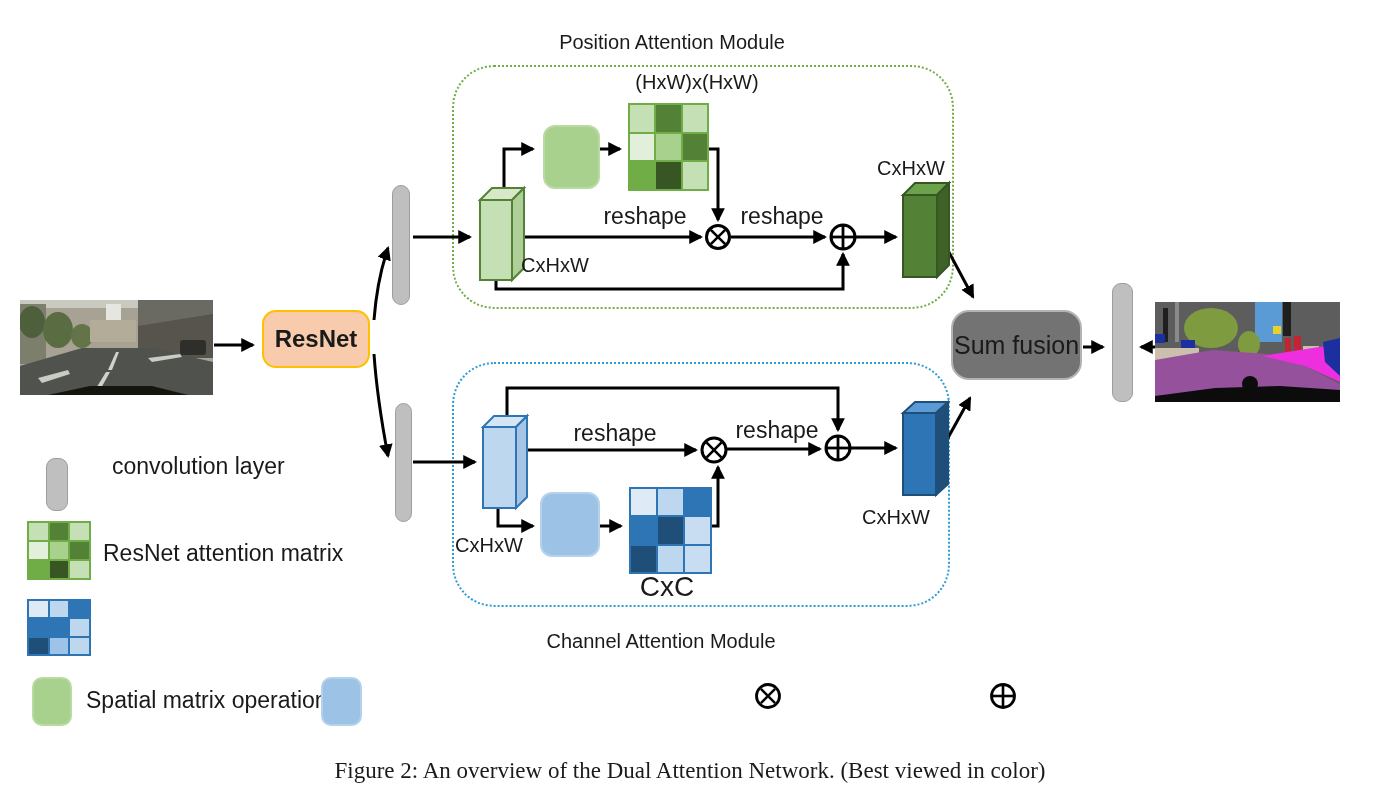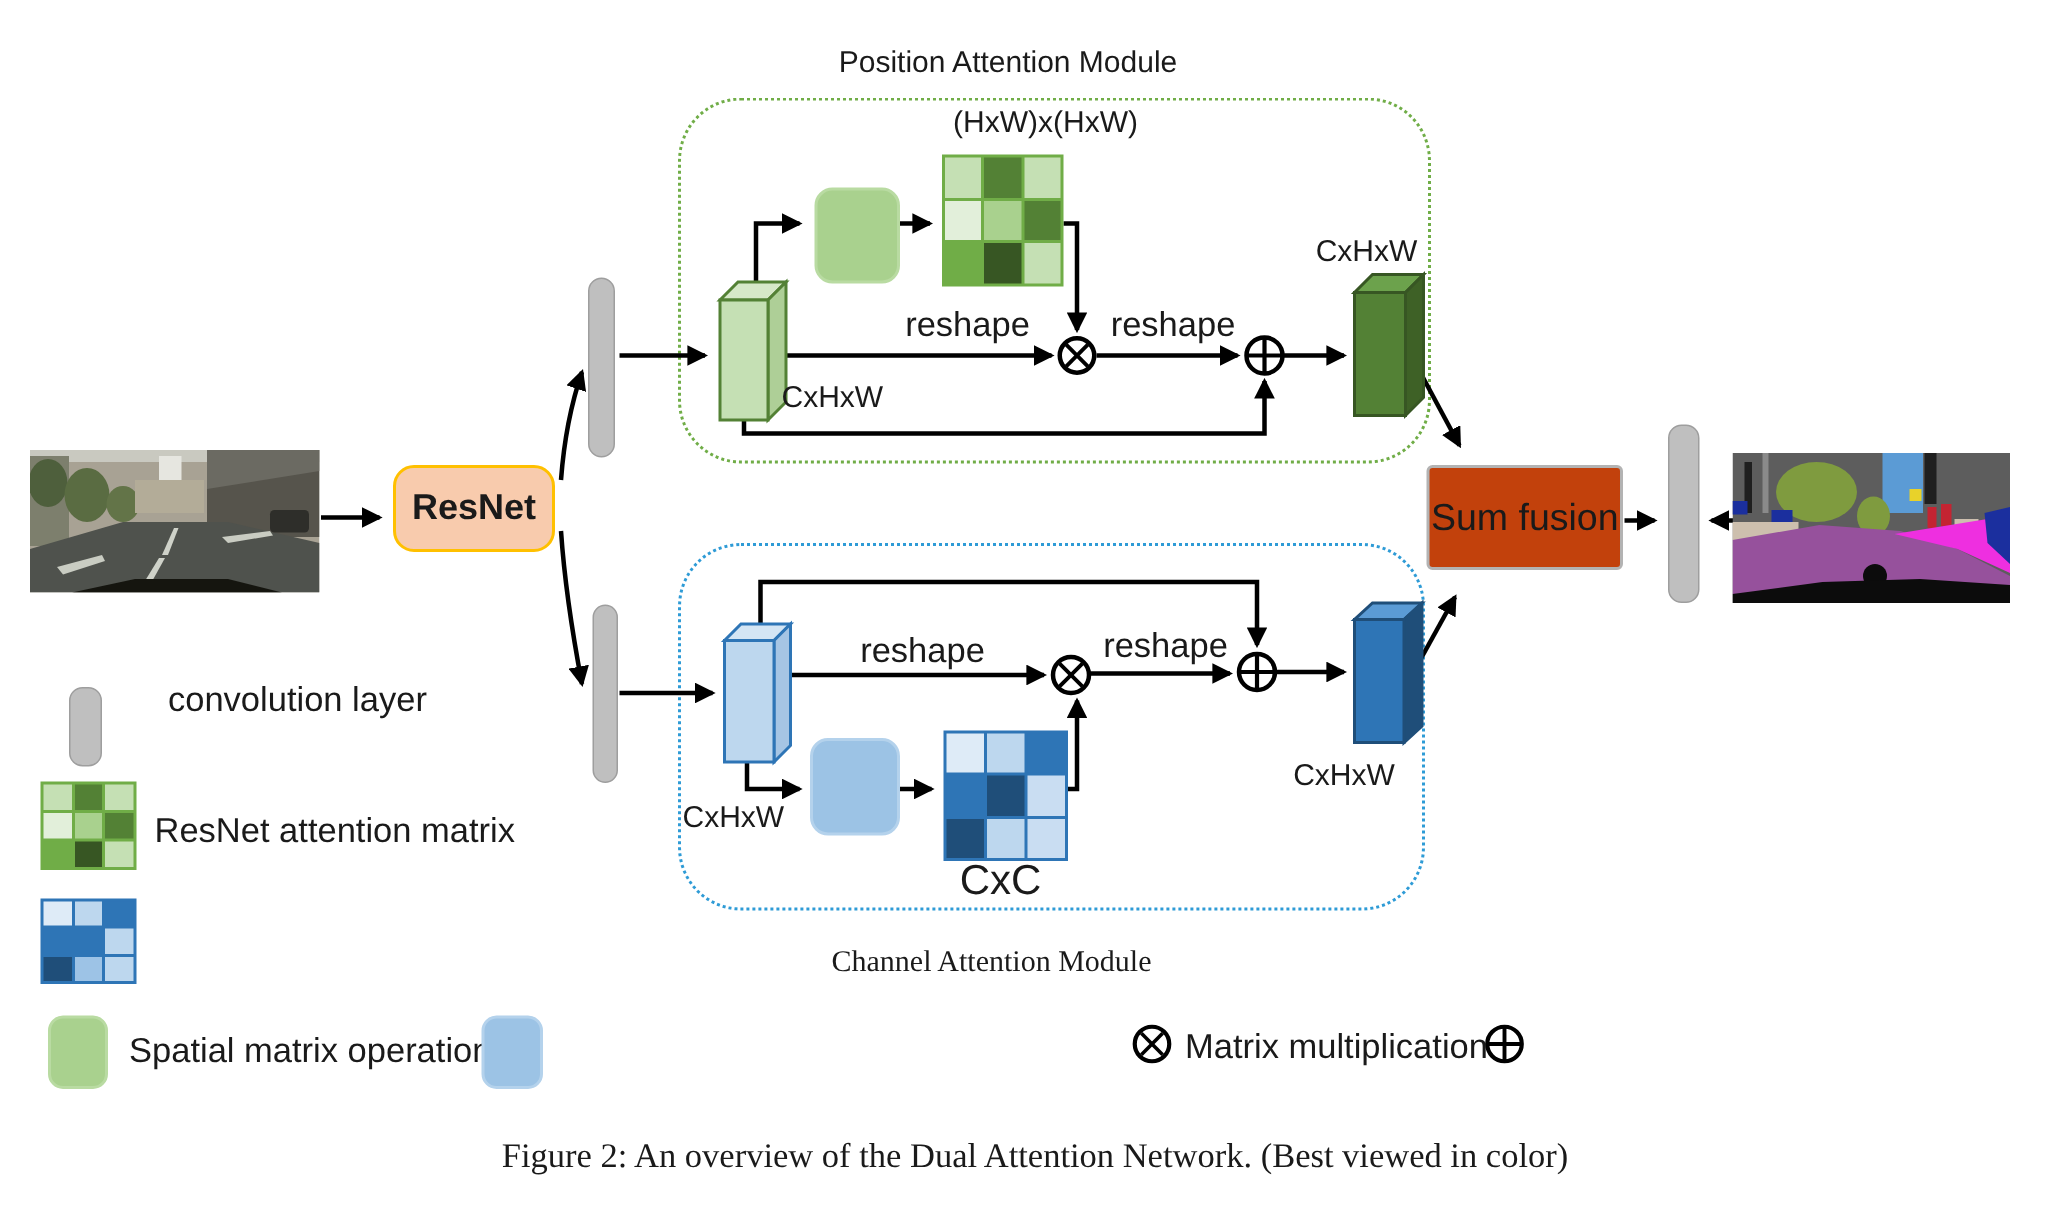--- a/index.html
+++ b/index.html
@@ -9,21 +9,21 @@
   .module-border{border:2.5px dotted;border-radius:42px;z-index:0;}
   .pos-border{border-color:#70ad47;}
   .chan-border{border-color:#2e9bd6;}
   svg.layer{position:absolute;left:0;top:0;z-index:2;}
   .lbl{z-index:3;font-size:23px;line-height:22px;white-space:nowrap;}
   .ctr{text-align:center;}
   .module-title{z-index:3;font-size:20px;text-align:center;white-space:nowrap;}
   .node{z-index:3;display:flex;align-items:center;justify-content:center;box-sizing:border-box;}
   .resnet{background:#f8cbad;border:2.5px solid #ffc000;border-radius:14px;
           font-weight:bold;font-size:24px;}
-  .sumfusion{background:#c2410c;border:2.5px solid #b3b3b3;border-radius:4px;font-size:25px;}
+  .sumfusion{background:#737373;border:2.5px solid #b3b3b3;border-radius:18px;font-size:25px;}
   .graybar{background:#bfbfbf;border:1.5px solid #9e9e9e;border-radius:9px;z-index:1;box-sizing:border-box;}
   .opsq{border-radius:12px;z-index:3;}
   .sp-op{background:#a9d18e;border:2px solid #b9dba2;}
   .ch-op{background:#9cc3e5;border:2px solid #b4d2ec;}
   .matrix{display:grid;grid-template-columns:repeat(3,1fr);grid-template-rows:repeat(3,1fr);
           gap:2px;padding:2px;box-sizing:border-box;z-index:3;}
   .matrix.green{background:#70ad47;}
   .matrix.blue{background:#2e75b6;}
   .matrix .cell{width:100%;height:100%;}
   .legend-text{z-index:3;font-size:23px;line-height:30px;white-space:nowrap;}
@@ -188,21 +188,21 @@
       <div class="cell" style="background: rgb(46, 117, 182);"></div>
       <div class="cell" style="background: rgb(46, 117, 182);"></div>
       <div class="cell" style="background: rgb(31, 78, 121);"></div>
       <div class="cell" style="background: rgb(201, 221, 242);"></div>
       <div class="cell" style="background: rgb(31, 78, 121);"></div>
       <div class="cell" style="background: rgb(189, 215, 238);"></div>
       <div class="cell" style="background: rgb(201, 221, 242);"></div>
     </div>
 
   <div class="abs module-title" style="left:452px;top:31px;width:440px;">Position Attention Module</div>
-  <div class="abs module-title" style="left:441px;top:630px;width:440px;font-family:Liberation Serif, serif;">Channel Attention Module</div>
+  <div class="abs module-title" style="left:441px;top:630px;width:440px;">Channel Attention Module</div>
 
   <div class="abs lbl ctr" style="left:597px;top:71px;width:200px;font-size:20px;">(HxW)x(HxW)</div>
   <div class="abs lbl ctr" style="left:597px;top:205px;width:96px;">reshape</div>
   <div class="abs lbl ctr" style="left:734px;top:205px;width:96px;">reshape</div>
   <div class="abs lbl" style="left:521px;top:254px;font-size:20px;">CxHxW</div>
   <div class="abs lbl ctr" style="left:865px;top:157px;width:92px;font-size:20px;">CxHxW</div>
 
   <div class="abs lbl ctr" style="left:567px;top:422px;width:96px;">reshape</div>
   <div class="abs lbl ctr" style="left:729px;top:419px;width:96px;">reshape</div>
   <div class="abs lbl" style="left:455px;top:534px;font-size:20px;">CxHxW</div>
@@ -240,21 +240,20 @@
   <div class="abs opsq sp-op" style="left:32px;top:677px;width:36px;height:45px;border-radius:10px;"></div>
   <div class="abs legend-text" style="left:86px;top:685px;">Spatial matrix operation</div>
 
   <div class="abs opsq ch-op" style="left:321px;top:677px;width:37px;height:45px;border-radius:10px;"></div>
 
   <svg class="abs" style="left:753px;top:681px;z-index:3;" width="30" height="30" viewBox="0 0 30 30">
     <circle cx="15" cy="15" r="11.5" fill="#fff" stroke="#000" stroke-width="2.8"></circle>
     <line x1="7.9" y1="7.9" x2="22.1" y2="22.1" stroke="#000" stroke-width="2.4"></line>
     <line x1="22.1" y1="7.9" x2="7.9" y2="22.1" stroke="#000" stroke-width="2.4"></line>
   </svg>
-  <div class="abs legend-text" style="left:790px;top:682px;">Matrix multiplication</div>
 
   <svg class="abs" style="left:988px;top:681px;z-index:3;" width="30" height="30" viewBox="0 0 30 30">
     <circle cx="15" cy="15" r="11.5" fill="#fff" stroke="#000" stroke-width="2.8"></circle>
     <line x1="15" y1="4" x2="15" y2="26" stroke="#000" stroke-width="2.6"></line>
     <line x1="4" y1="15" x2="26" y2="15" stroke="#000" stroke-width="2.6"></line>
   </svg>
 
   <div class="abs caption" style="left:0;top:758px;">Figure 2: An overview of the Dual Attention Network. (Best viewed in color)</div>
 
 </div>

